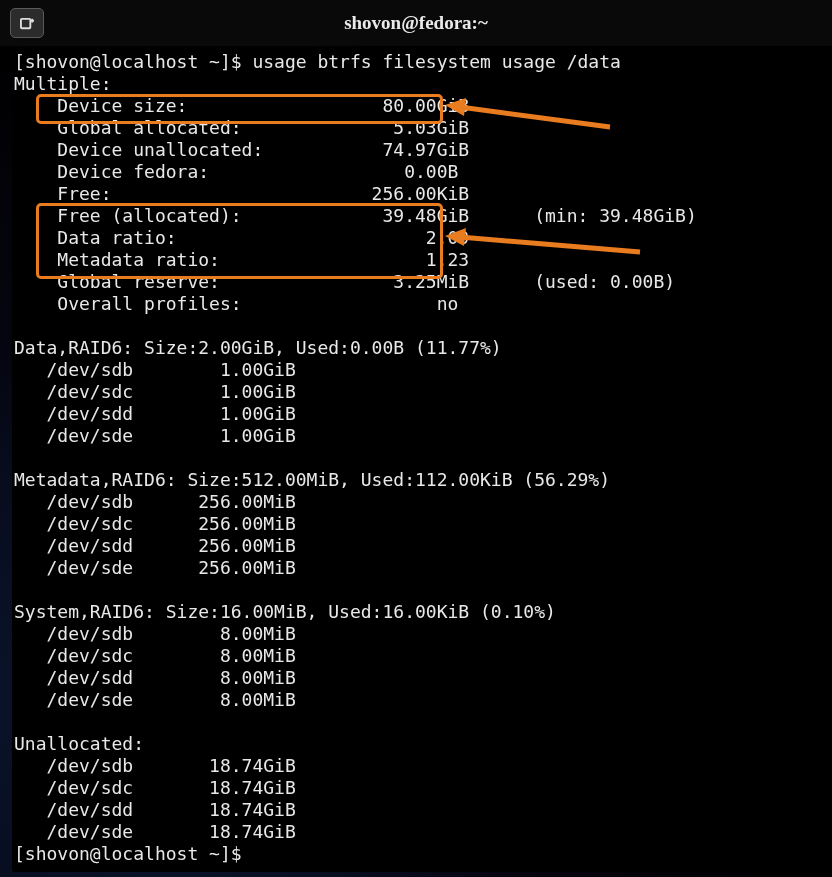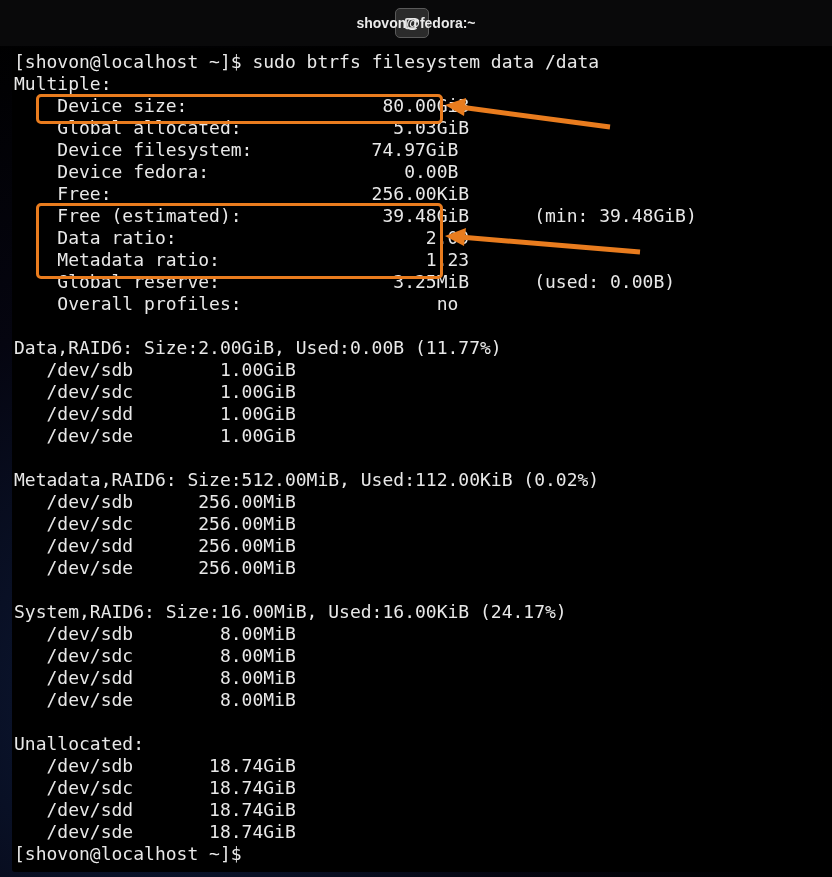--- a/index.html
+++ b/index.html
@@ -19,23 +19,22 @@
                 #05060a;
   }
   .topbar {
     position: relative;
     height: 46px;
     background: rgba(10,10,12,0.85);
     display: flex;
     align-items: center;
     padding: 0 10px;
     color: #eaeaea;
-    font-family: Liberation Sans, sans-serif;
-    font-size: 14px;
-    justify-content: center;
+    font-family: Liberation Serif, serif;
+    font-size: 19px;
   }
   .topbar .btn {
     width: 32px;
     height: 28px;
     border: 1px solid #5a5a5a;
     border-radius: 5px;
     display: flex;
     align-items: center;
     justify-content: center;
     margin-right: 8px;
@@ -100,46 +99,46 @@
   <div class="btn">
     <svg viewBox="0 0 16 16">
       <rect x="1" y="3" width="10" height="10" rx="1"></rect>
       <line x1="11" y1="5" x2="15" y2="5"></line>
       <line x1="13" y1="3" x2="13" y2="7"></line>
     </svg>
   </div>
   <span class="center">shovon@fedora:~</span>
 </div>
 
-<div class="terminal"><span>[shovon@localhost ~]$ </span><span>sudo btrfs filesystem data /data</span>
+<div class="terminal"><span>[shovon@localhost ~]$ </span><span>usage btrfs filesystem usage /data</span>
 <span>Multiple:</span>
 <span>    Device size:                  80.00GiB</span>
 <span>    Global allocated:              5.03GiB</span>
-<span>    Device filesystem:           74.97GiB</span>
+<span>    Device unallocated:           74.97GiB</span>
 <span>    Device fedora:                  0.00B</span>
 <span>    Free:                        256.00KiB</span>
-<span>    Free (estimated):             39.48GiB      (min: 39.48GiB)</span>
+<span>    Free (allocated):             39.48GiB      (min: 39.48GiB)</span>
 <span>    Data ratio:                       2.00</span>
 <span>    Metadata ratio:                   1.23</span>
 <span>    Global reserve:                3.25MiB      (used: 0.00B)</span>
 <span>    Overall profiles:                  no</span>
 
 <span>Data,RAID6: Size:2.00GiB, Used:0.00B (11.77%)</span>
 <span>   /dev/sdb        1.00GiB</span>
 <span>   /dev/sdc        1.00GiB</span>
 <span>   /dev/sdd        1.00GiB</span>
 <span>   /dev/sde        1.00GiB</span>
 
-<span>Metadata,RAID6: Size:512.00MiB, Used:112.00KiB (0.02%)</span>
+<span>Metadata,RAID6: Size:512.00MiB, Used:112.00KiB (56.29%)</span>
 <span>   /dev/sdb      256.00MiB</span>
 <span>   /dev/sdc      256.00MiB</span>
 <span>   /dev/sdd      256.00MiB</span>
 <span>   /dev/sde      256.00MiB</span>
 
-<span>System,RAID6: Size:16.00MiB, Used:16.00KiB (24.17%)</span>
+<span>System,RAID6: Size:16.00MiB, Used:16.00KiB (0.10%)</span>
 <span>   /dev/sdb        8.00MiB</span>
 <span>   /dev/sdc        8.00MiB</span>
 <span>   /dev/sdd        8.00MiB</span>
 <span>   /dev/sde        8.00MiB</span>
 
 <span>Unallocated:</span>
 <span>   /dev/sdb       18.74GiB</span>
 <span>   /dev/sdc       18.74GiB</span>
 <span>   /dev/sdd       18.74GiB</span>
 <span>   /dev/sde       18.74GiB</span>

